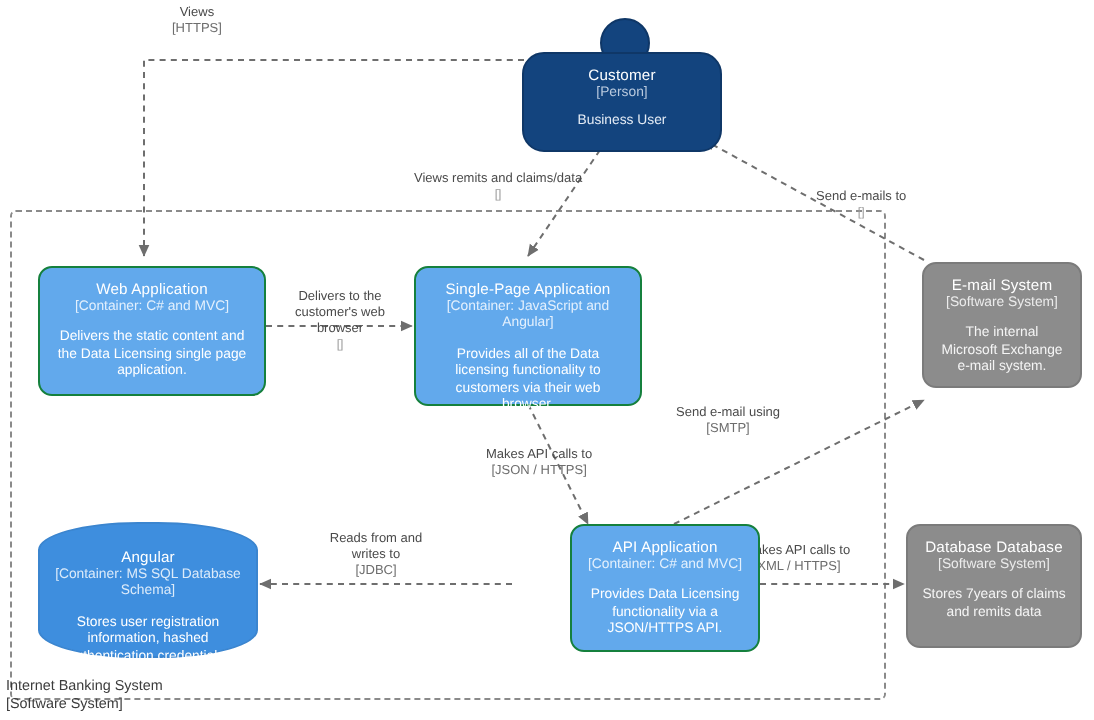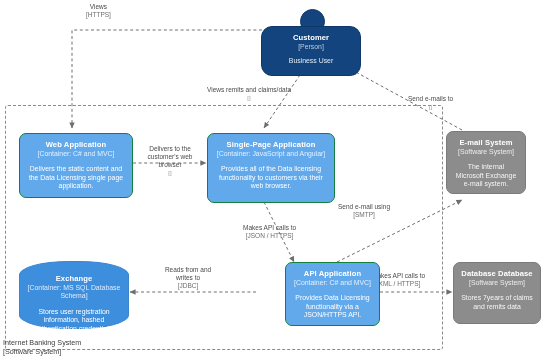--- a/index.html
+++ b/index.html
@@ -33,21 +33,21 @@
     text-align:center;
     color:#ffffff;
     padding:6px 7px 5px 7px;
     display:flex;
     flex-direction:column;
     align-items:center;
     justify-content:flex-start;
   }
   .node .title{
     font-size:7.6px;
-    font-weight:bold;
+    font-weight:normal;
     line-height:9.5px;
     letter-spacing:.1px;
   }
   .node .tech{
     font-size:6.9px;
     line-height:8.6px;
     color:#cdd9ea;
   }
   .node .desc{
     font-size:6.9px;
@@ -195,34 +195,34 @@
     <div class="tech">[Person]</div>
     <div class="desc">Business User</div>
   </div>
 
   <div class="node container-node" style="left:19px;top:133px;width:114px;height:65px;">
     <div class="title">Web Application</div>
     <div class="tech">[Container: C# and MVC]</div>
     <div class="desc">Delivers the static content and the Data Licensing single page application.</div>
   </div>
 
-  <div class="node container-node" style="left:207px;top:133px;width:128px;height:70px;">
+  <div class="node container-node" style="left:207px;top:133px;width:114px;height:70px;">
     <div class="title">Single-Page Application</div>
     <div class="tech">[Container: JavaScript and Angular]</div>
     <div class="desc">Provides all of the Data licensing functionality to customers via their web browser.</div>
   </div>
 
-  <div class="node ext-node" style="left:446px;top:131px;width:80px;height:63px;">
+  <div class="node ext-node" style="left:461px;top:131px;width:80px;height:63px;">
     <div class="title">E-mail System</div>
     <div class="tech">[Software System]</div>
     <div class="desc">The internal Microsoft Exchange e-mail system.</div>
   </div>
 
   <div class="node db-node" style="left:19px;top:261px;width:110px;height:68px;">
-    <div class="title">Exchange</div>
+    <div class="title">Angular</div>
     <div class="tech">[Container: MS SQL Database Schema]</div>
     <div class="desc">Stores user registration information, hashed authentication credentials, access logs, etc.</div>
   </div>
 
   <div class="node container-node" style="left:257px;top:262px;width:95px;height:64px;margin-left:28px;">
     <div class="title">API Application</div>
     <div class="tech">[Container: C# and MVC]</div>
     <div class="desc">Provides Data Licensing functionality via a JSON/HTTPS API.</div>
   </div>
 

